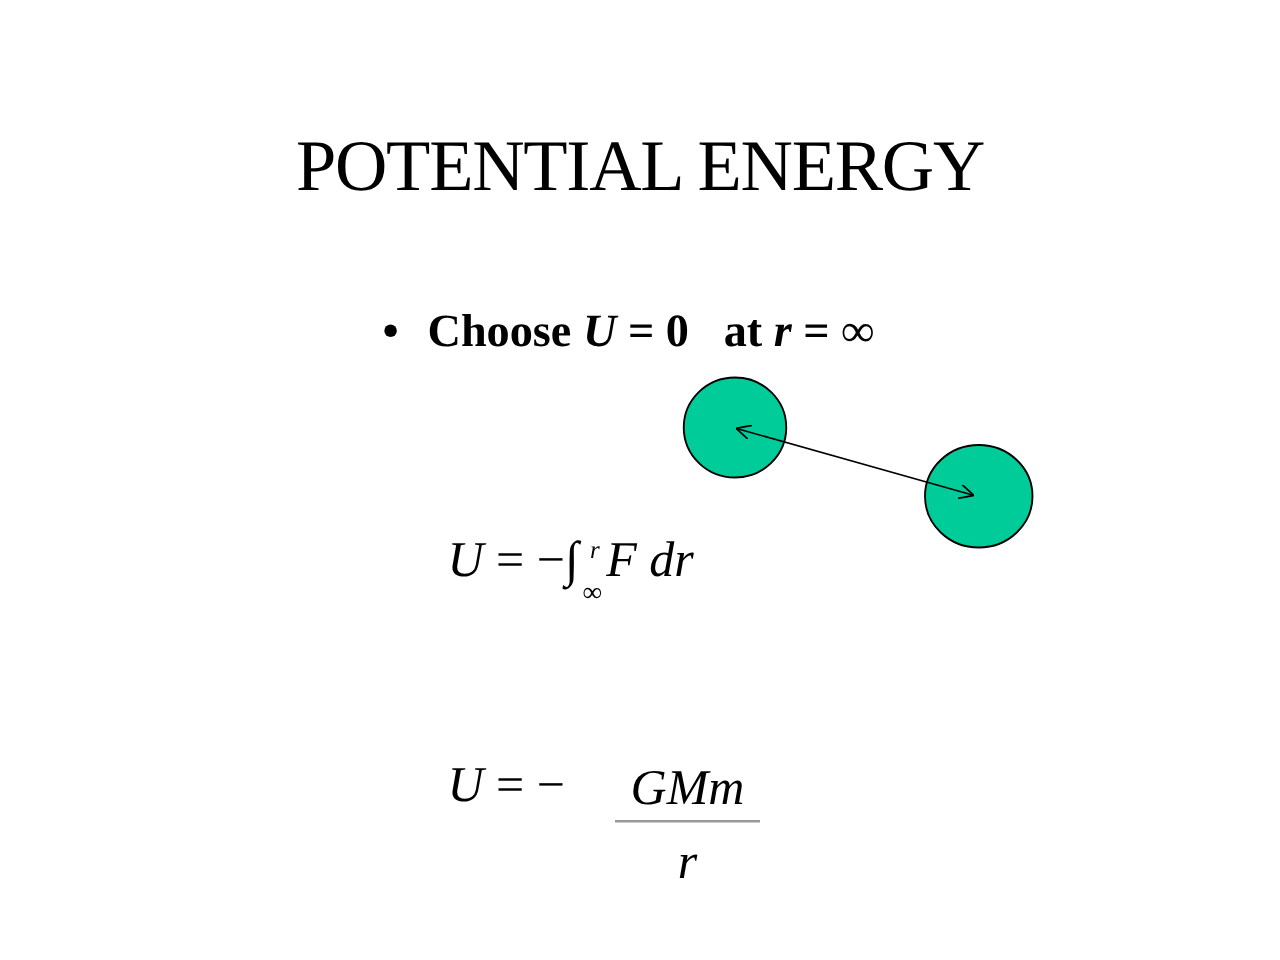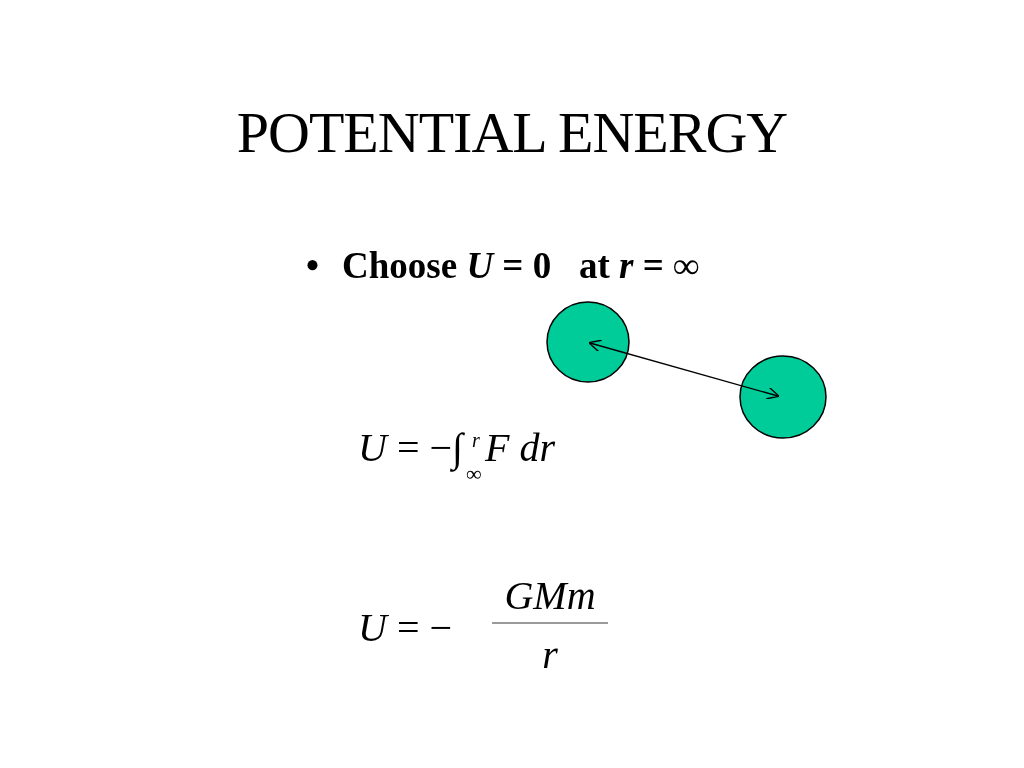--- a/index.html
+++ b/index.html
@@ -21,21 +21,21 @@
     position: absolute; left: 358px; top: 420px; font-size: 40px; line-height: 56px; white-space: nowrap;
   }
   .eq1 .int { position: relative; display: inline-block; font-size: 40px; font-style: normal; }
   .eq1 .sup { position: absolute; font-size: 20px; font-style: italic; left: 20px; top: -8px; }
   .eq1 .sub { position: absolute; font-size: 22px; left: 14px; top: 26px; }
   .eq2 {
     position: absolute; left: 358px; top: 570px; font-size: 40px; line-height: 56px; white-space: nowrap;
   }
   .eq2 .lhs { position: absolute; left: 0; top: 30px; }
   .frac { position: absolute; left: 134px; top: 0; width: 116px; text-align: center; }
-  .frac .num { display: block; line-height: 52px; }
+  .frac .num { display: block; line-height: 52px; margin-top: 34px; }
   .frac .bar { display: block; height: 2px; background: #9a9a9a; margin: 0; }
   .frac .den { display: block; line-height: 62px; }
 </style>
 </head>
 <body>
 
 <div class="title">POTENTIAL ENERGY</div>
 
 <div class="bullet-line">
   <span class="dot">•</span><span>Choose </span><span class="it">U</span><span> = 0</span><span style="white-space:pre">   at </span><span class="it">r</span><span> = ∞</span>

